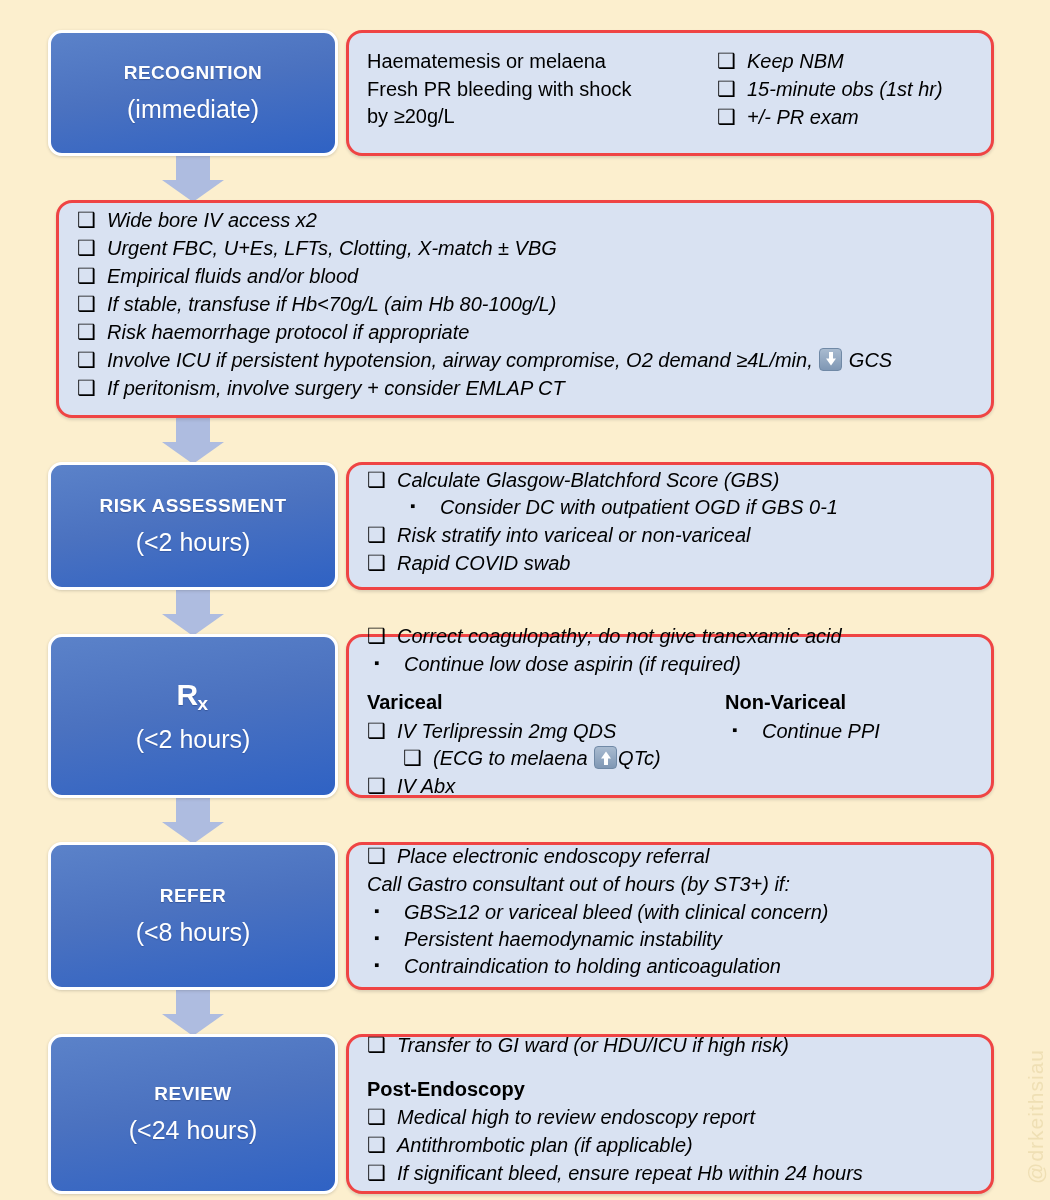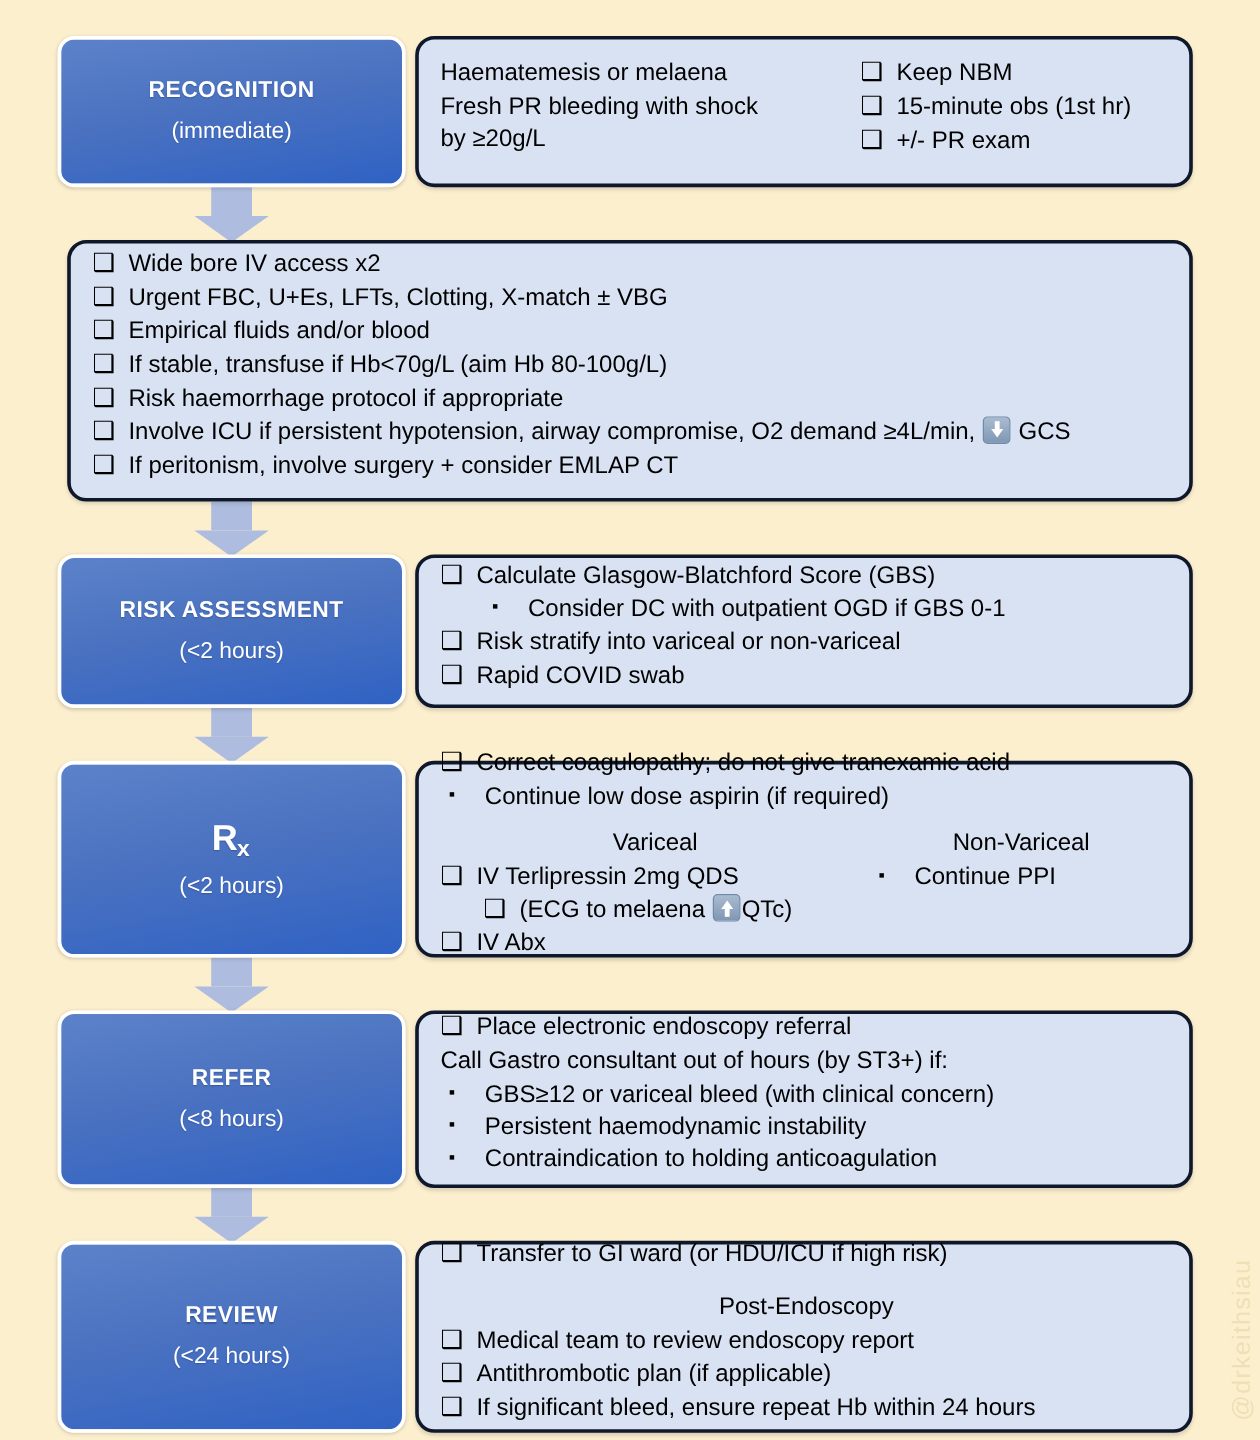--- a/index.html
+++ b/index.html
@@ -60,34 +60,34 @@
     font-size: 30px;
   }
   .stage-title.rx sub {
     font-size: 19px;
     vertical-align: baseline;
     position: relative;
     top: 5px;
     left: -1px;
   }
   .stage-time {
-    font-size: 19px;
+    font-size: 25px;
     margin-top: 12px;
     font-weight: normal;
     text-shadow: 0 1px 1px rgba(20,40,90,0.3);
   }
 
   
   .panel {
     position: relative;
     flex: 1 1 auto;
     margin-left: 8px;
     box-sizing: border-box;
     background: #D9E2F2;
-    border: 3px solid #0f172a;
+    border: 3px solid #ef4444;
     border-radius: 16px;
     box-shadow: 0 2px 3px rgba(70,70,70,0.18);
     padding: 12px 14px 20px 18px;
     color: #000000;
     font-size: 20px;
     line-height: 1.32;
     z-index: 2;
     display: flex;
     flex-direction: column;
     justify-content: center;
@@ -118,28 +118,28 @@
   li.item .mark.dash {
     font-size: 15px;
     line-height: 1.55;
     padding-left: 7px;
   }
   li.item.indent {
     padding-left: 36px;
   }
   li.item .txt {
     flex: 1 1 auto;
+    font-style: italic;
   }
   .plain-line {
     margin: 0 0 1px 0;
   }
   .sub-head {
-    font-weight: normal;
+    font-weight: bold;
     margin: 9px 0 2px 0;
-    text-align: center;
   }
   .spacer {
     height: 18px;
   }
 
   
   .two-col {
     display: flex;
     margin-top: 2px;
   }
@@ -449,21 +449,21 @@
         <li class="item">
           <span class="mark sq">❑</span>
           <span class="txt">Transfer to GI ward (or HDU/ICU if high risk)</span>
         </li>
       </ul>
       <div class="spacer"></div>
       <div class="sub-head" style="margin-top:16px;">Post-Endoscopy</div>
       <ul class="items">
         <li class="item">
           <span class="mark sq">❑</span>
-          <span class="txt">Medical team to review endoscopy report</span>
+          <span class="txt">Medical high to review endoscopy report</span>
         </li>
         <li class="item">
           <span class="mark sq">❑</span>
           <span class="txt">Antithrombotic plan (if applicable)</span>
         </li>
         <li class="item">
           <span class="mark sq">❑</span>
           <span class="txt">If significant bleed, ensure repeat Hb within 24 hours</span>
         </li>
       </ul>

